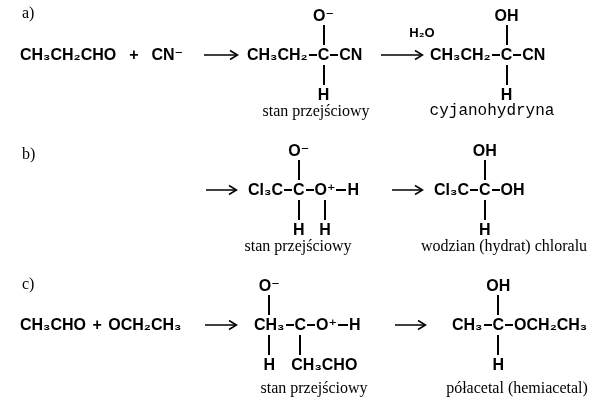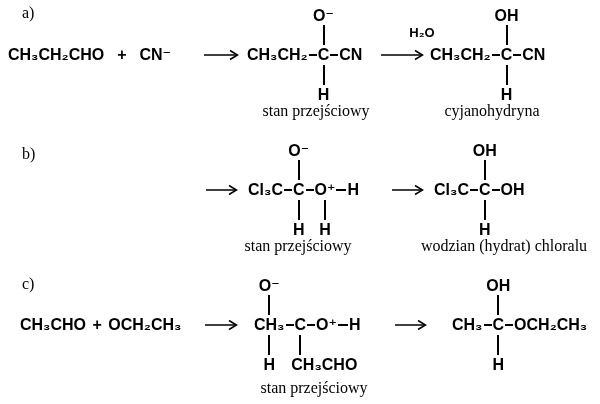--- a/index.html
+++ b/index.html
@@ -24,21 +24,21 @@
   .g0>span{line-height:1;white-space:pre;}
   .g0.start{justify-content:flex-start;}
   .g0.start>span{transform:translateX(-9px);}
 </style>
 </head>
 <body>
 
 <div class="page">
 
   <div class="sec-label" style="left:22px;top:5px;">a)</div>
-  <div class="formula" style="left:8px;top:47px;">CH₃CH₂CHO  +  CN⁻</div>
+  <div class="formula" style="left:20px;top:47px;">CH₃CH₂CHO  +  CN⁻</div>
 
   <svg class="arrow" style="left:203px;top:49px;" width="37" height="12">
     <line x1="1" y1="6" x2="33" y2="6" stroke="#000" stroke-width="1.5"></line>
     <path d="M27 1.5 L34.5 6 L27 10.5" fill="none" stroke="#000" stroke-width="1.5"></path>
   </svg>
 
   <div class="struct" style="left:247px;top:7px;">
     <span class="g0" style="grid-area:1/3;">
         <span>O⁻</span>
       </span>
@@ -69,21 +69,21 @@
     <span class="tok" style="grid-area:3/1;">CH₃CH₂</span>
     <span class="hb" style="grid-area:3/2;"></span>
     <span class="tok" style="grid-area:3/3;">C</span>
     <span class="hb" style="grid-area:3/4;"></span>
     <span class="tok" style="grid-area:3/5;">CN</span>
     <span class="vb" style="grid-area:4/3;"></span>
     <span class="g0" style="grid-area:5/3;">
         <span>H</span>
       </span>
   </div>
-  <div class="cap" style="left:492px;top:103px;">cyjanohydryna</div>
+  <div class="cap" style="left:492px;top:103px;font-family:Liberation Mono, monospace;">cyjanohydryna</div>
 
   <div class="sec-label" style="left:22px;top:146px;">b)</div>
 
   <svg class="arrow" style="left:205px;top:184px;" width="34" height="12">
     <line x1="1" y1="6" x2="30" y2="6" stroke="#000" stroke-width="1.5"></line>
     <path d="M24 1.5 L31.5 6 L24 10.5" fill="none" stroke="#000" stroke-width="1.5"></path>
   </svg>
 
   <div class="struct" style="left:248px;top:142px;">
     <span class="g0" style="grid-area:1/3;">
@@ -174,14 +174,15 @@
     <span class="tok" style="grid-area:3/1;">CH₃</span>
     <span class="hb" style="grid-area:3/2;"></span>
     <span class="tok" style="grid-area:3/3;">C</span>
     <span class="hb" style="grid-area:3/4;"></span>
     <span class="tok" style="grid-area:3/5;">OCH₂CH₃</span>
     <span class="vb" style="grid-area:4/3;"></span>
     <span class="g0" style="grid-area:5/3;">
         <span>H</span>
       </span>
   </div>
+  <div class="cap" style="left:517px;top:380px;">półacetal (hemiacetal)</div>
 
 </div>
 
 </body></html>

